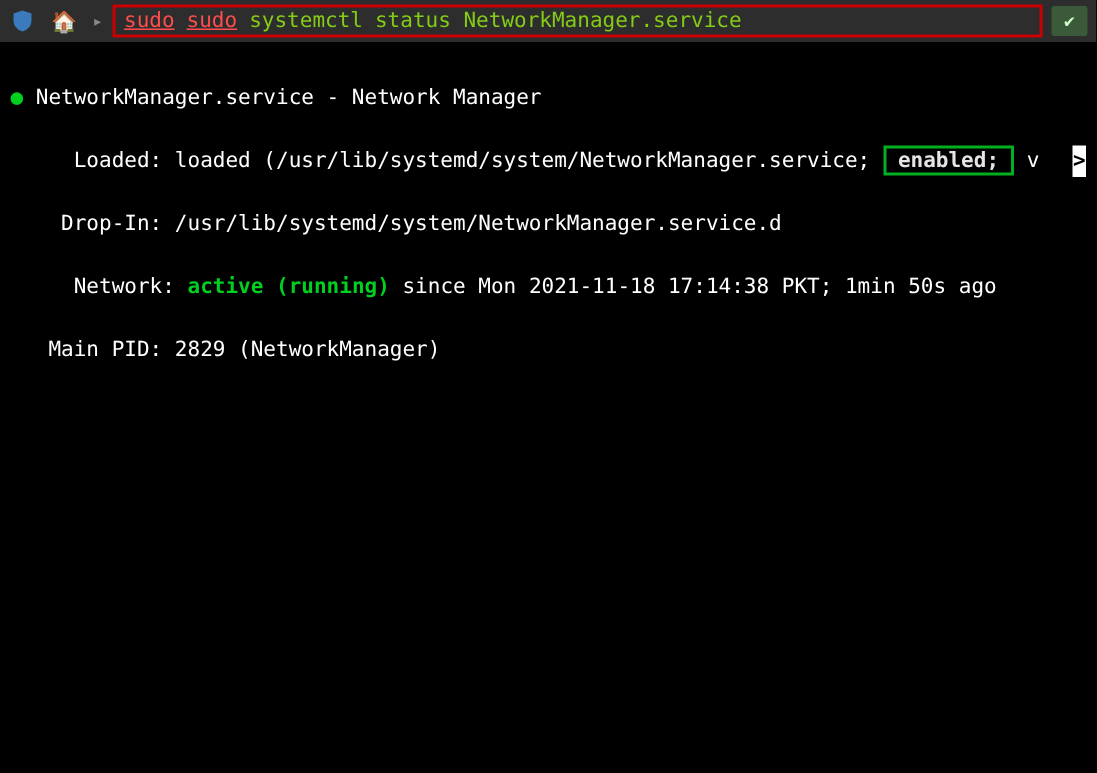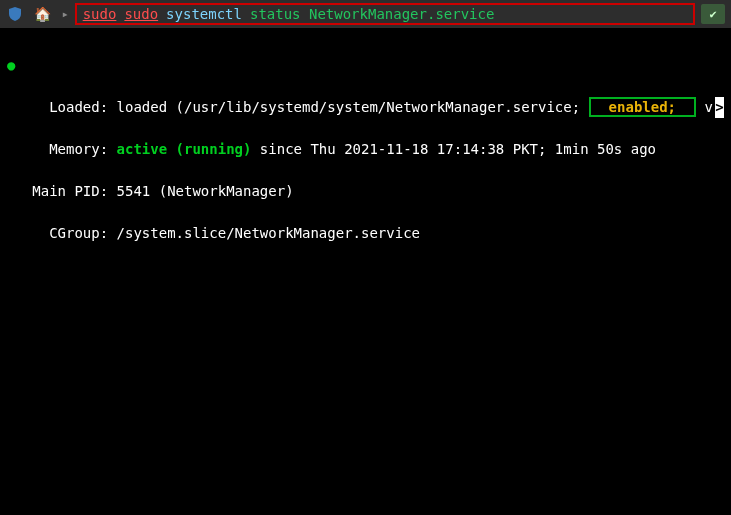--- a/index.html
+++ b/index.html
@@ -38,22 +38,22 @@
     }
     .cmd-box {
       border: 2px solid #cc0000;
       padding: 1px 6px;
       display: flex;
       gap: 8px;
       flex: 1;
       margin-right: 0;
     }
     .cmd-sudo { color: #ff4d4d; text-decoration: underline; }
-    .cmd-systemctl { color: #7dd3fc; }
-    .cmd-rest { color: #22c55e; }
+    .cmd-systemctl { color: #84cc16; }
+    .cmd-rest { color: #84cc16; }
     .check-btn {
       background: #3a5a3a;
       color: #cfc;
       width: 24px;
       height: 20px;
       display: flex;
       align-items: center;
       justify-content: center;
       border-radius: 2px;
       font-size: 12px;
@@ -61,23 +61,23 @@
     .terminal {
       padding: 6px 7px 0 7px;
       line-height: 21px;
       white-space: pre;
       letter-spacing: 0;
     }
     .bullet { color: #00d020; }
     .active { color: #00d020; font-weight: bold; text-align: center; }
     .enabled-box {
       border: 2px solid #00b020;
-      color: #eab308;
+      color: #e5e5e5;
       font-weight: bold;
-      padding: 0 18px;
+      padding: 0 8px;
     }
     .tree { color: #888; }
     .row { display: block; position: relative; }
     .arrow {
       position: absolute;
       right: 0;
       color: #000;
       background: #fff;
       width: 9px;
       text-align: center;
@@ -99,25 +99,25 @@
   <span class="cmd-box">
     <span class="cmd-sudo">sudo</span>
     <span class="cmd-sudo">sudo</span>
     <span class="cmd-systemctl">systemctl</span>
     <span class="cmd-rest">status NetworkManager.service</span>
   </span>
   <span class="check-btn">✔</span>
 </div>
 
 <div class="terminal">
-<div class="row line1"><span class="bullet">● </span></div>
+<div class="row line1"><span class="bullet">● </span><span>NetworkManager.service - Network Manager</span></div>
 <div class="row"><span>     Loaded: </span><span>loaded (/usr/lib/systemd/system/NetworkManager.service; </span><span class="enabled-box">enabled;</span><span> v</span><span class="arrow">&gt;</span></div>
-<div class="row"><span>     Memory: </span><span class="active">active (running)</span><span> since Thu 2021-11-18 17:14:38 PKT; 1min 50s ago</span></div>
-<div class="row"><span>   Main PID: </span><span>5541 (NetworkManager)</span></div>
-<div class="row"><span>     CGroup: </span><span>/system.slice/NetworkManager.service</span></div>
+<div class="row"><span>    Drop-In: </span><span>/usr/lib/systemd/system/NetworkManager.service.d</span></div>
+<div class="row"><span>     Network: </span><span class="active">active (running)</span><span> since Mon 2021-11-18 17:14:38 PKT; 1min 50s ago</span></div>
+<div class="row"><span>   Main PID: </span><span>2829 (NetworkManager)</span></div>
 
 
 
 
 
 
 
 
 
 

